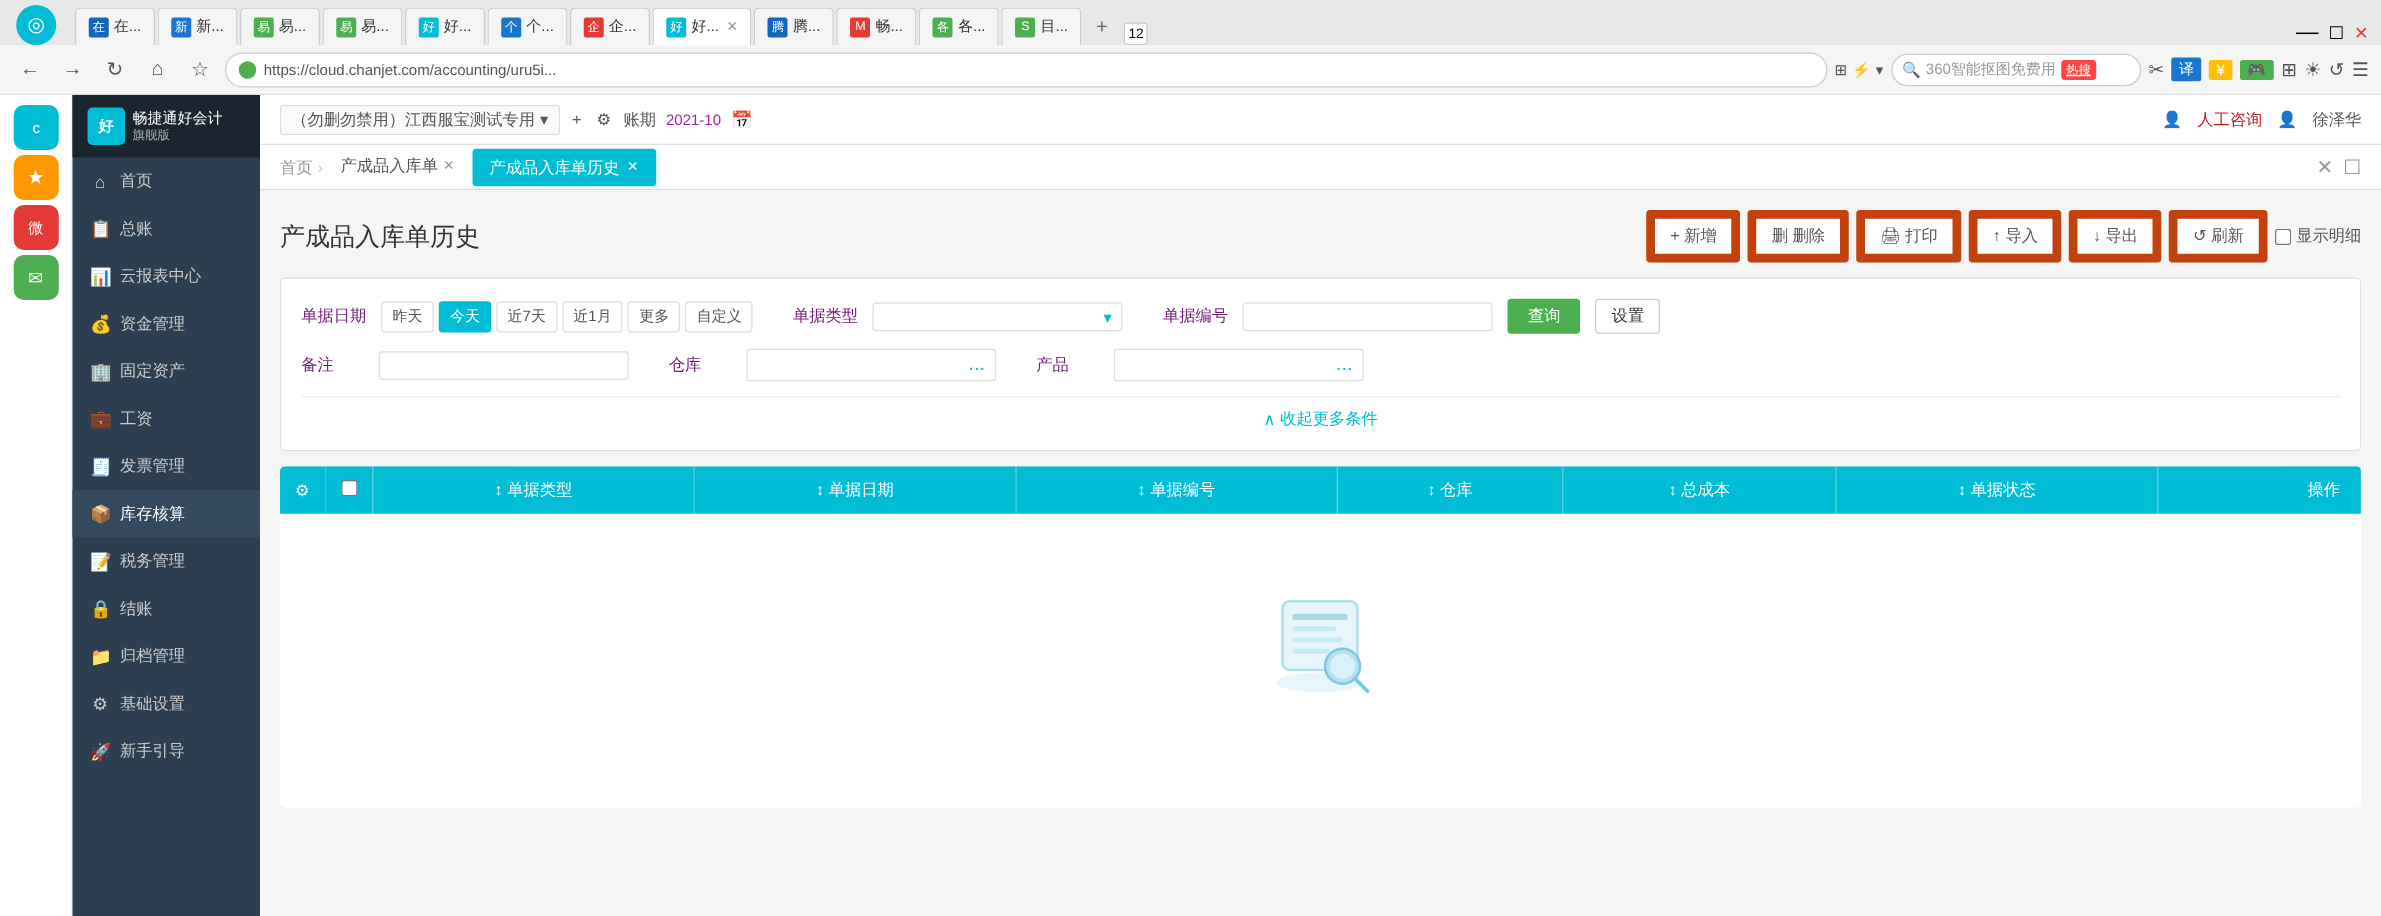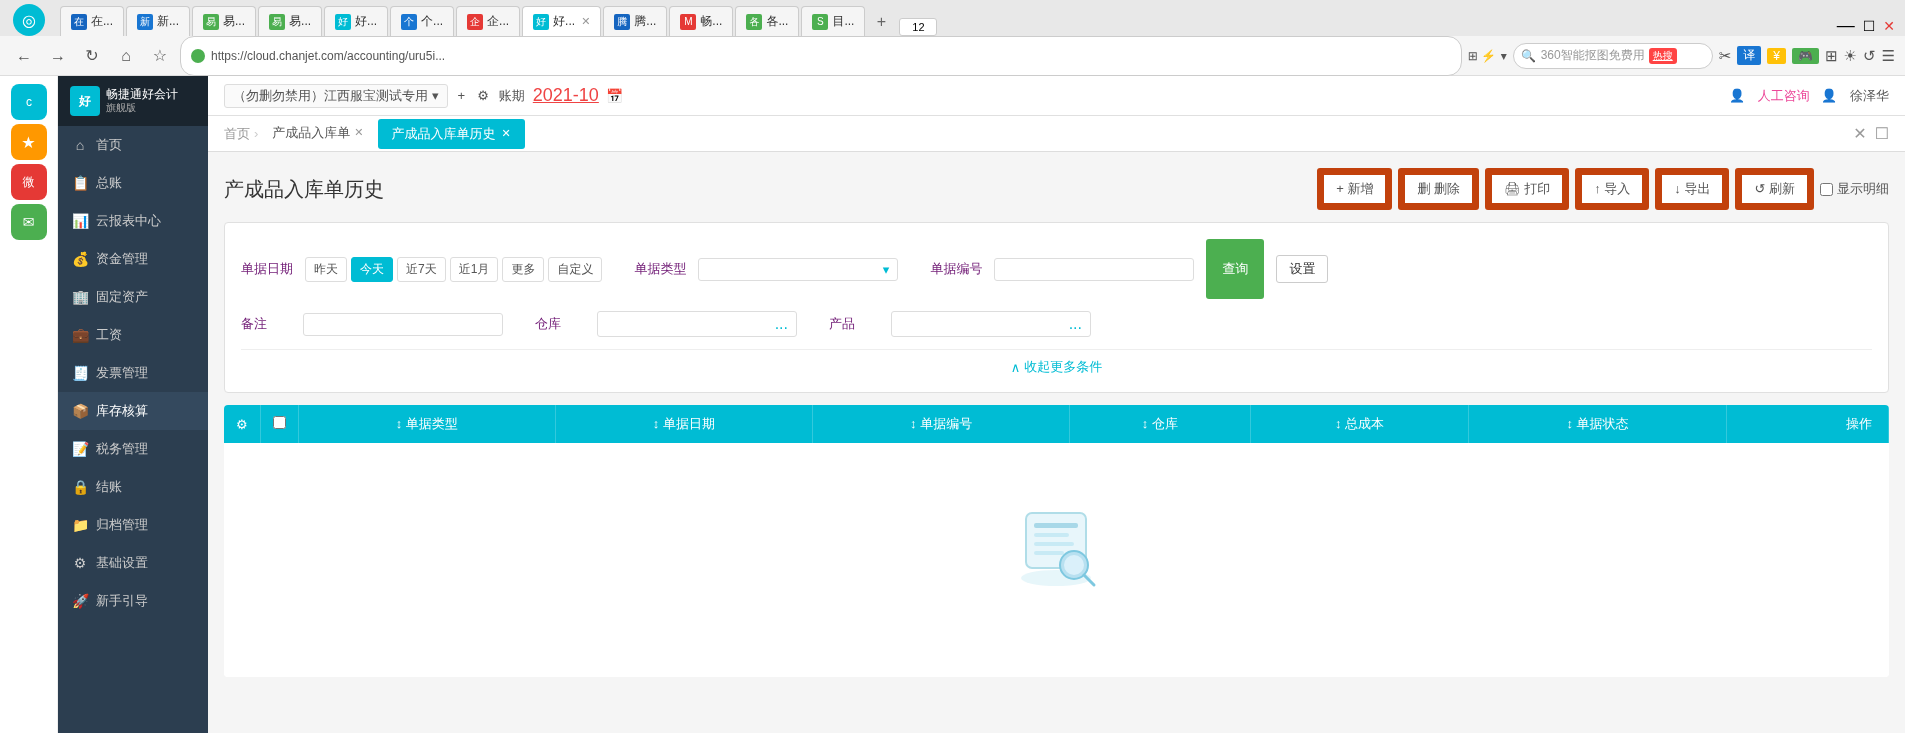--- a/index.html
+++ b/index.html
@@ -6,25 +6,25 @@
     body { font-family: 'Microsoft YaHei', Arial, sans-serif; font-size: 13px; background: #f0f0f0; overflow: hidden; width: 1905px; height: 733px; }
 
     
     .browser-chrome { width: 100%; background: #f5f5f5; border-bottom: 1px solid #ddd; }
     .tab-bar { display: flex; align-items: flex-end; height: 36px; background: #e8e8e8; padding-left: 60px; }
     .tab { display: flex; align-items: center; height: 30px; padding: 0 10px; background: #f5f5f5; border: 1px solid #ccc; border-bottom: none; border-radius: 4px 4px 0 0; margin-right: 2px; font-size: 12px; cursor: pointer; white-space: nowrap; max-width: 140px; overflow: hidden; color: #333; }
     .tab.active { background: #fff; z-index: 1; }
     .tab-icon { width: 16px; height: 16px; margin-right: 4px; border-radius: 2px; flex-shrink: 0; }
     .tab-close { margin-left: 6px; color: #999; cursor: pointer; font-size: 11px; }
     .tab-new { display: flex; align-items: center; justify-content: center; width: 28px; height: 28px; color: #666; font-size: 16px; cursor: pointer; }
-    .tab-count { display: flex; align-items: center; justify-content: center; width: 38px; height: 18px; background: #fff; border: 1px solid #ccc; border-radius: 3px; font-size: 11px; margin-left: 4px; }
+    .tab-count { display: flex; align-items: center; justify-content: center; width: 19px; height: 18px; background: #fff; border: 1px solid #ccc; border-radius: 3px; font-size: 11px; margin-left: 4px; }
 
     .address-bar { display: flex; align-items: center; height: 40px; padding: 4px 10px; background: #f5f5f5; gap: 6px; border-bottom: 1px solid #ddd; }
     .nav-btn { width: 28px; height: 28px; display: flex; align-items: center; justify-content: center; color: #555; cursor: pointer; font-size: 16px; border-radius: 3px; }
-    .url-box { flex: 1; display: flex; align-items: center; height: 40px; background: #fff; border: 1px solid #ccc; border-radius: 14px; padding: 0 10px; font-size: 12px; color: #333; }
+    .url-box { flex: 1; display: flex; align-items: center; height: 28px; background: #fff; border: 1px solid #ccc; border-radius: 14px; padding: 0 10px; font-size: 12px; color: #333; }
     .url-icon { width: 14px; height: 14px; background: #4CAF50; border-radius: 50%; margin-right: 6px; flex-shrink: 0; }
     .search-box { display: flex; align-items: center; height: 26px; background: #fff; border: 1px solid #ccc; border-radius: 13px; padding: 0 8px; font-size: 12px; width: 200px; }
     .hot-badge { background: #ff4444; color: #fff; font-size: 10px; padding: 1px 4px; border-radius: 3px; margin-left: 4px; text-decoration: underline; }
 
     
     .app-sidebar { position: absolute; left: 0; top: 76px; width: 58px; height: 657px; background: #fff; border-right: 1px solid #eee; display: flex; flex-direction: column; align-items: center; padding-top: 8px; gap: 4px; }
     .app-icon { width: 36px; height: 36px; border-radius: 8px; display: flex; align-items: center; justify-content: center; cursor: pointer; font-size: 18px; }
 
     
     .app-layout { position: absolute; left: 58px; top: 76px; width: 1847px; height: 657px; display: flex; }
@@ -39,21 +39,21 @@
     .nav-item.active { background: #34495e; color: #fff; }
     .nav-icon { font-size: 14px; width: 16px; text-align: center; }
 
     
     .content-area { flex: 1; background: #f5f5f5; overflow: hidden; display: flex; flex-direction: column; }
 
     
     .page-header { background: #fff; border-bottom: 1px solid #e0e0e0; display: flex; align-items: center; padding: 0 16px; height: 40px; gap: 8px; }
     .account-selector { display: flex; align-items: center; gap: 4px; color: #555; font-size: 13px; border: 1px solid #ddd; border-radius: 3px; padding: 2px 8px; cursor: pointer; background: #fafafa; }
     .period-label { color: #555; font-size: 13px; }
-    .period-value { color: #ef4444; font-size: 18px; font-weight: 500; text-decoration: underline; }
+    .period-value { color: #a21caf; font-size: 12px; font-weight: 500; }
     .header-right { margin-left: auto; display: flex; align-items: center; gap: 12px; color: #555; font-size: 13px; }
     .tab-breadcrumb { color: #999; font-size: 13px; }
     .tab-sep { color: #ccc; margin: 0 4px; }
 
     
     .page-content { flex: 1; padding: 16px; overflow-y: auto; }
     .page-title { font-size: 20px; color: #333; font-weight: 500; margin-bottom: 16px; }
     .btn-default { background: #fff; color: #555; border: 7px solid #c2410c; padding: 5px 12px; border-radius: 3px; cursor: pointer; font-size: 13px; display: flex; align-items: center; gap: 4px; }
     .btn-success { background: #4CAF50; color: #fff; border: none; padding: 5px 14px; border-radius: 3px; cursor: pointer; font-size: 13px; }
     .btn-setting { background: #fff; color: #333; border: 1px solid #ccc; padding: 4px 12px; border-radius: 3px; cursor: pointer; font-size: 13px; }
@@ -277,21 +277,21 @@
         <span>▾</span>
       </div>
       <button class="btn-default" style="border: none; background:transparent; padding:2px;">+</button>
       <button class="btn-default" style="border: none; background:transparent; padding:2px;">⚙</button>
       <span class="period-label">账期</span>
       <span class="period-value">2021-10</span>
       <span style="color:#00BCD4; cursor:pointer; font-size:14px;">📅</span>
 
       <div class="header-right">
         <span style="cursor:pointer; color:#555;">👤</span>
-        <span style="cursor:pointer; color:#ec4899;">人工咨询</span>
+        <span style="cursor:pointer; color:#b91c1c;">人工咨询</span>
         <span style="cursor:pointer; color:#555;">👤</span>
         <span style="cursor:pointer; color:#555;">徐泽华</span>
       </div>
     </div>
 
     <div style="display:flex; align-items:center; background:#fff; border-bottom:1px solid #ddd; padding:0 16px; height:36px;">
       <span class="tab-breadcrumb">首页</span>
       <span class="tab-sep">›</span>
 
       <div style="display:flex; align-items:center; padding:6px 10px; cursor:pointer; color:#555; font-size:13px; border-bottom: 2px solid transparent;">
@@ -343,21 +343,21 @@
 
           <span class="filter-label" style="margin-left:20px;">单据类型</span>
           <div class="filter-select">
             <span style="flex:1; color:#999;"></span>
             <span style="color:#00BCD4;">▾</span>
           </div>
 
           <span class="filter-label" style="margin-left:20px;">单据编号</span>
           <input class="filter-input" type="text" style="">
 
-          <button class="btn-success" style="padding: 21px 16px;">查询</button>
+          <button class="btn-success" style="padding: 5px 16px;">查询</button>
           <button class="btn-setting">设置</button>
         </div>
 
 
         <div class="filter-row">
           <span class="filter-label">备注</span>
           <input class="filter-input" type="text" style="">
 
           <span class="filter-label" style="margin-left:20px;">仓库</span>
           <div class="filter-select">

